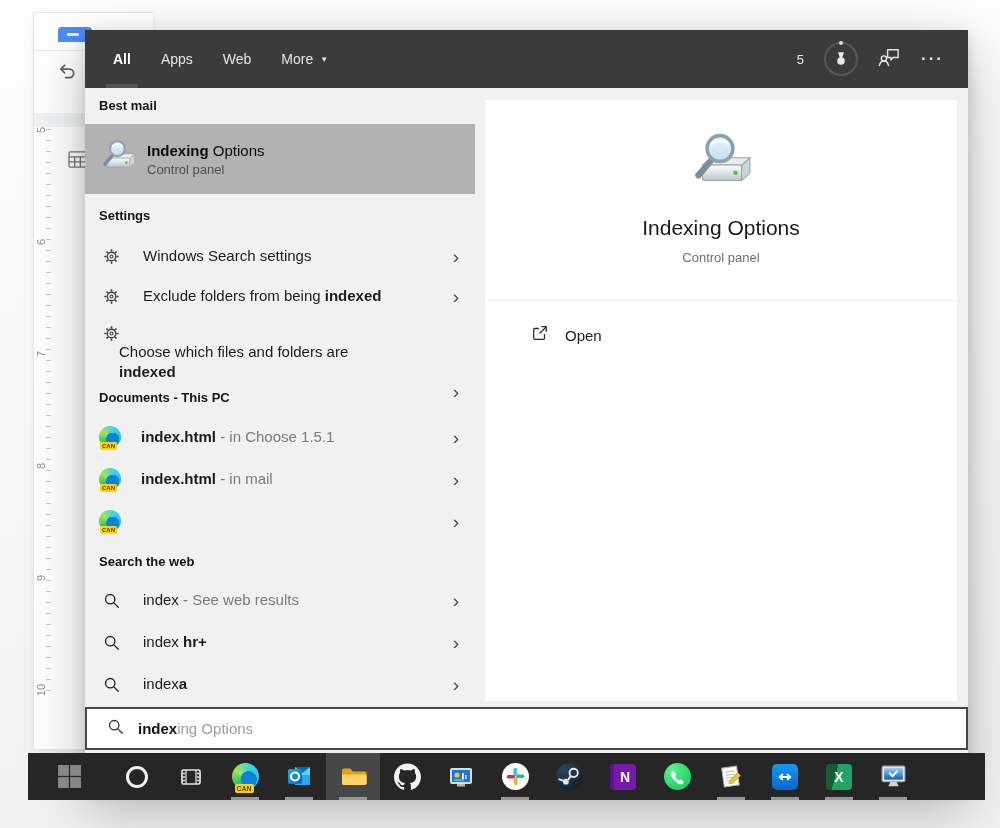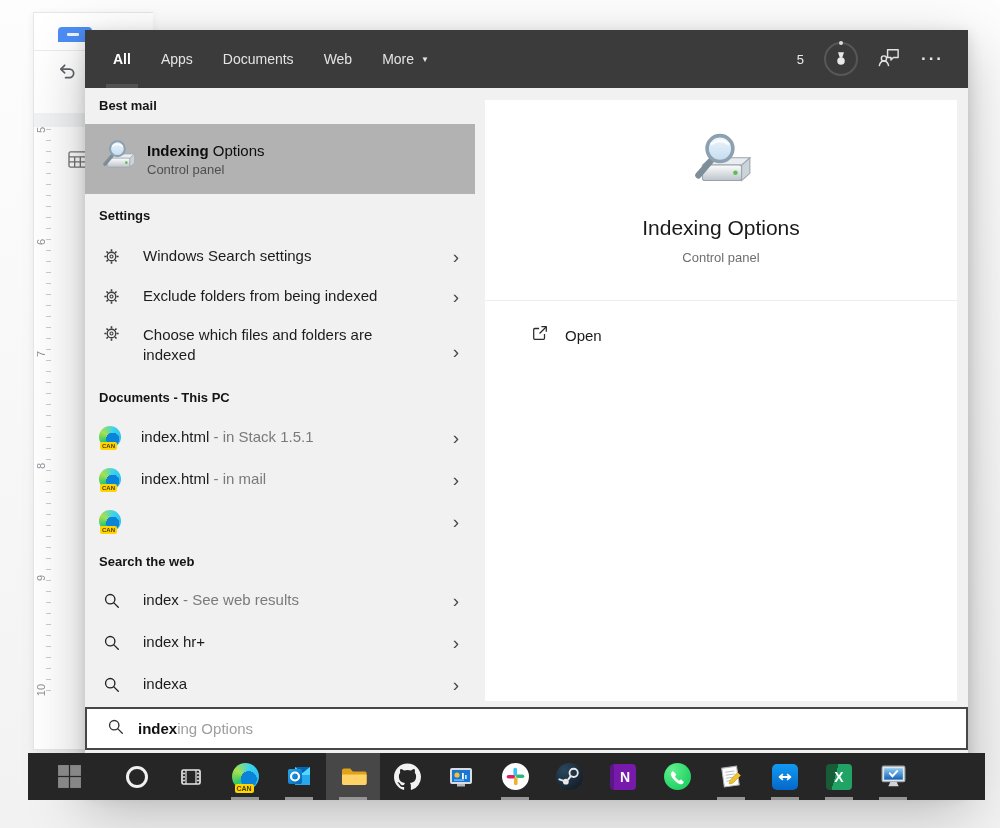--- a/index.html
+++ b/index.html
@@ -46,30 +46,30 @@
     width:4px; height:4px; border-radius:50%; background:#ddd; }
   .dots { font-size:17px; color:#e6e6e6; letter-spacing:2px; font-weight:bold; }
   
   .sbody { position:absolute; left:0; top:58px; right:0; height:619px; background:#f1f1f1; }
   .lpanel { position:absolute; left:0; top:0; width:390px; height:100%; }
   .sec-h { position:absolute; left:14px; font-size:13px; font-weight:bold; color:#141414; }
   .lrow { position:absolute; left:0; width:390px; height:40px; display:flex; align-items:center;
     padding:0 16px 0 14px; cursor:default; }
   .ric { width:24px; display:flex; justify-content:center; flex:0 0 auto; }
   .rtxt { margin-left:20px; font-size:15px; color:#1c1c1c; line-height:20px; }
-  .rtxt b { font-weight:normal; }
+  .rtxt b { font-weight:bold; }
   .gray { color:#7a7a7a; }
   .chev { margin-left:auto; font-size:19px; color:#4a4a4a; line-height:1; padding-left:8px; }
   .bm-row { position:absolute; left:0; top:36px; width:390px; height:70px; background:#b2b2b2;
     display:flex; align-items:center; padding:0 14px; cursor:default; }
   .bm-txt { margin-left:10px; }
   .bm-title { font-size:15px; color:#0d0d0d; }
   .bm-title b { font-weight:bold; }
   .bm-sub { font-size:13px; color:#4f4f4f; margin-top:3px; }
-  .two-line { height:62px; align-items:flex-start; padding-top:9px; }
+  .two-line { height:62px; align-items:flex-start; padding-top:9px;flex-direction:column; }
   .two-line .rtxt { width:268px; }
   .two-line .chev { align-self:center; }
   .edge-ic { position:relative; width:22px; height:22px; border-radius:50%; flex:0 0 auto;
     background:radial-gradient(circle at 62% 60%, #0a84d8 0 34%, transparent 35%),
       conic-gradient(from 130deg,#37d2f0,#29c56f 28%,#a7e14d 48%,#37d2f0 72%,#2fb3ea); }
   .edge-badge { position:absolute; bottom:-2px; left:1px; background:#ffd400; color:#4a3b00;
     font-size:6px; font-weight:bold; padding:0 2px; border-radius:2px; line-height:8px; }
   
   .rcard { position:absolute; left:400px; top:12px; width:472px; height:601px; background:#fff; }
   .pv-icon { position:absolute; left:0; right:0; top:30px; display:flex; justify-content:center; }
@@ -164,23 +164,20 @@
 <div class="swin">
 
   <div class="topbar">
     <div class="tab active">
       <span>All</span>
     </div>
     <div class="tab">
       <span>Apps</span>
     </div>
     <div class="tab">
-      <span>Documents</span>
-    </div>
-    <div class="tab">
       <span>Web</span>
     </div>
     <div class="tab">
       <span>More</span>
       <span class="dd">▼</span>
     </div>
     <div class="tb-right">
       <span class="rw-count">5</span>
       <div class="rw-ring">
         <svg width="18" height="18" viewBox="0 0 24 24">
@@ -259,21 +256,21 @@
         <span class="rtxt"><span>Choose which files and folders are </span><b>indexed</b></span>
         <span class="chev">›</span>
       </div>
 
       <div class="sec-h" style="top:302px">Documents - This PC</div>
 
       <div class="lrow" style="top:328px;height:42px">
         <span class="edge-ic">
             <span class="edge-badge">CAN</span>
           </span>
-        <span class="rtxt"><b>index.html</b><span class="gray"> - in Stack 1.5.1</span></span>
+        <span class="rtxt"><b>index.html</b><span class="gray"> - in Choose 1.5.1</span></span>
         <span class="chev">›</span>
       </div>
       <div class="lrow" style="top:370px;height:42px">
         <span class="edge-ic">
             <span class="edge-badge">CAN</span>
           </span>
         <span class="rtxt"><b>index.html</b><span class="gray"> - in mail</span></span>
         <span class="chev">›</span>
       </div>
       <div class="lrow" style="top:412px;height:42px">

